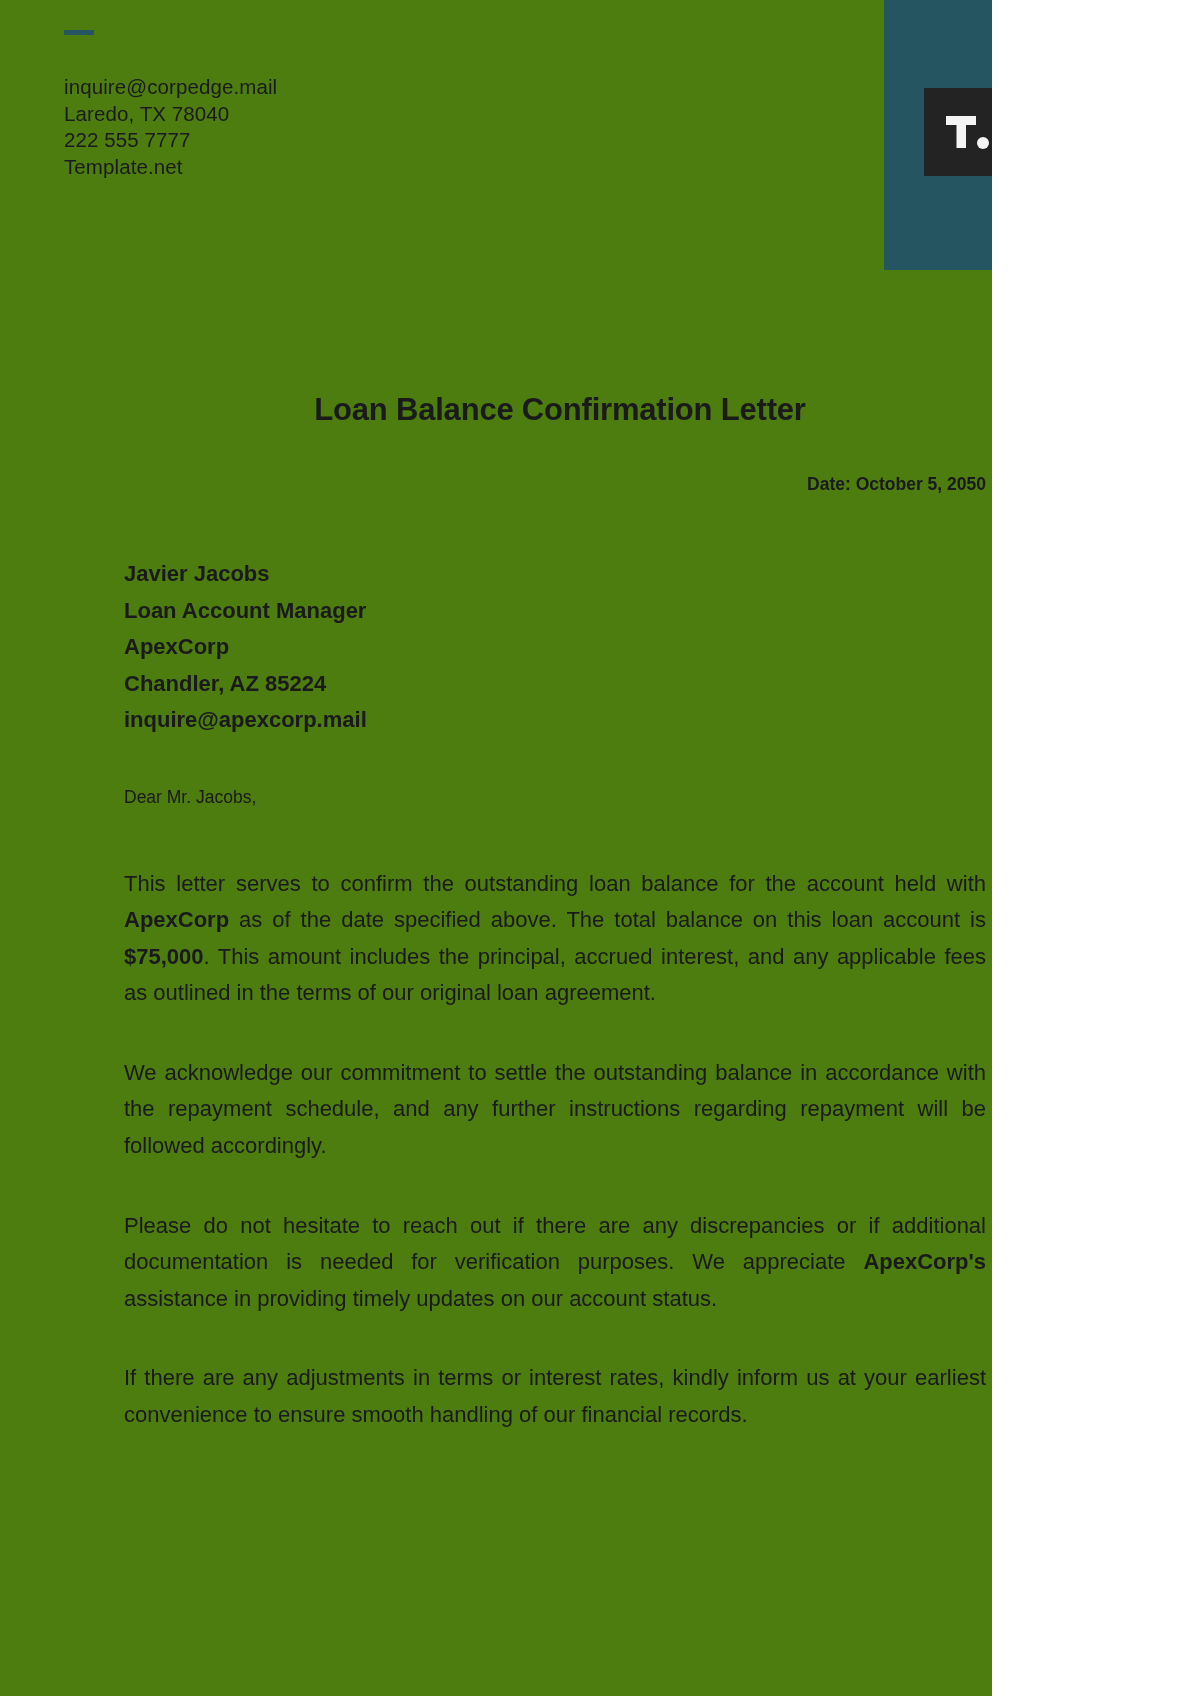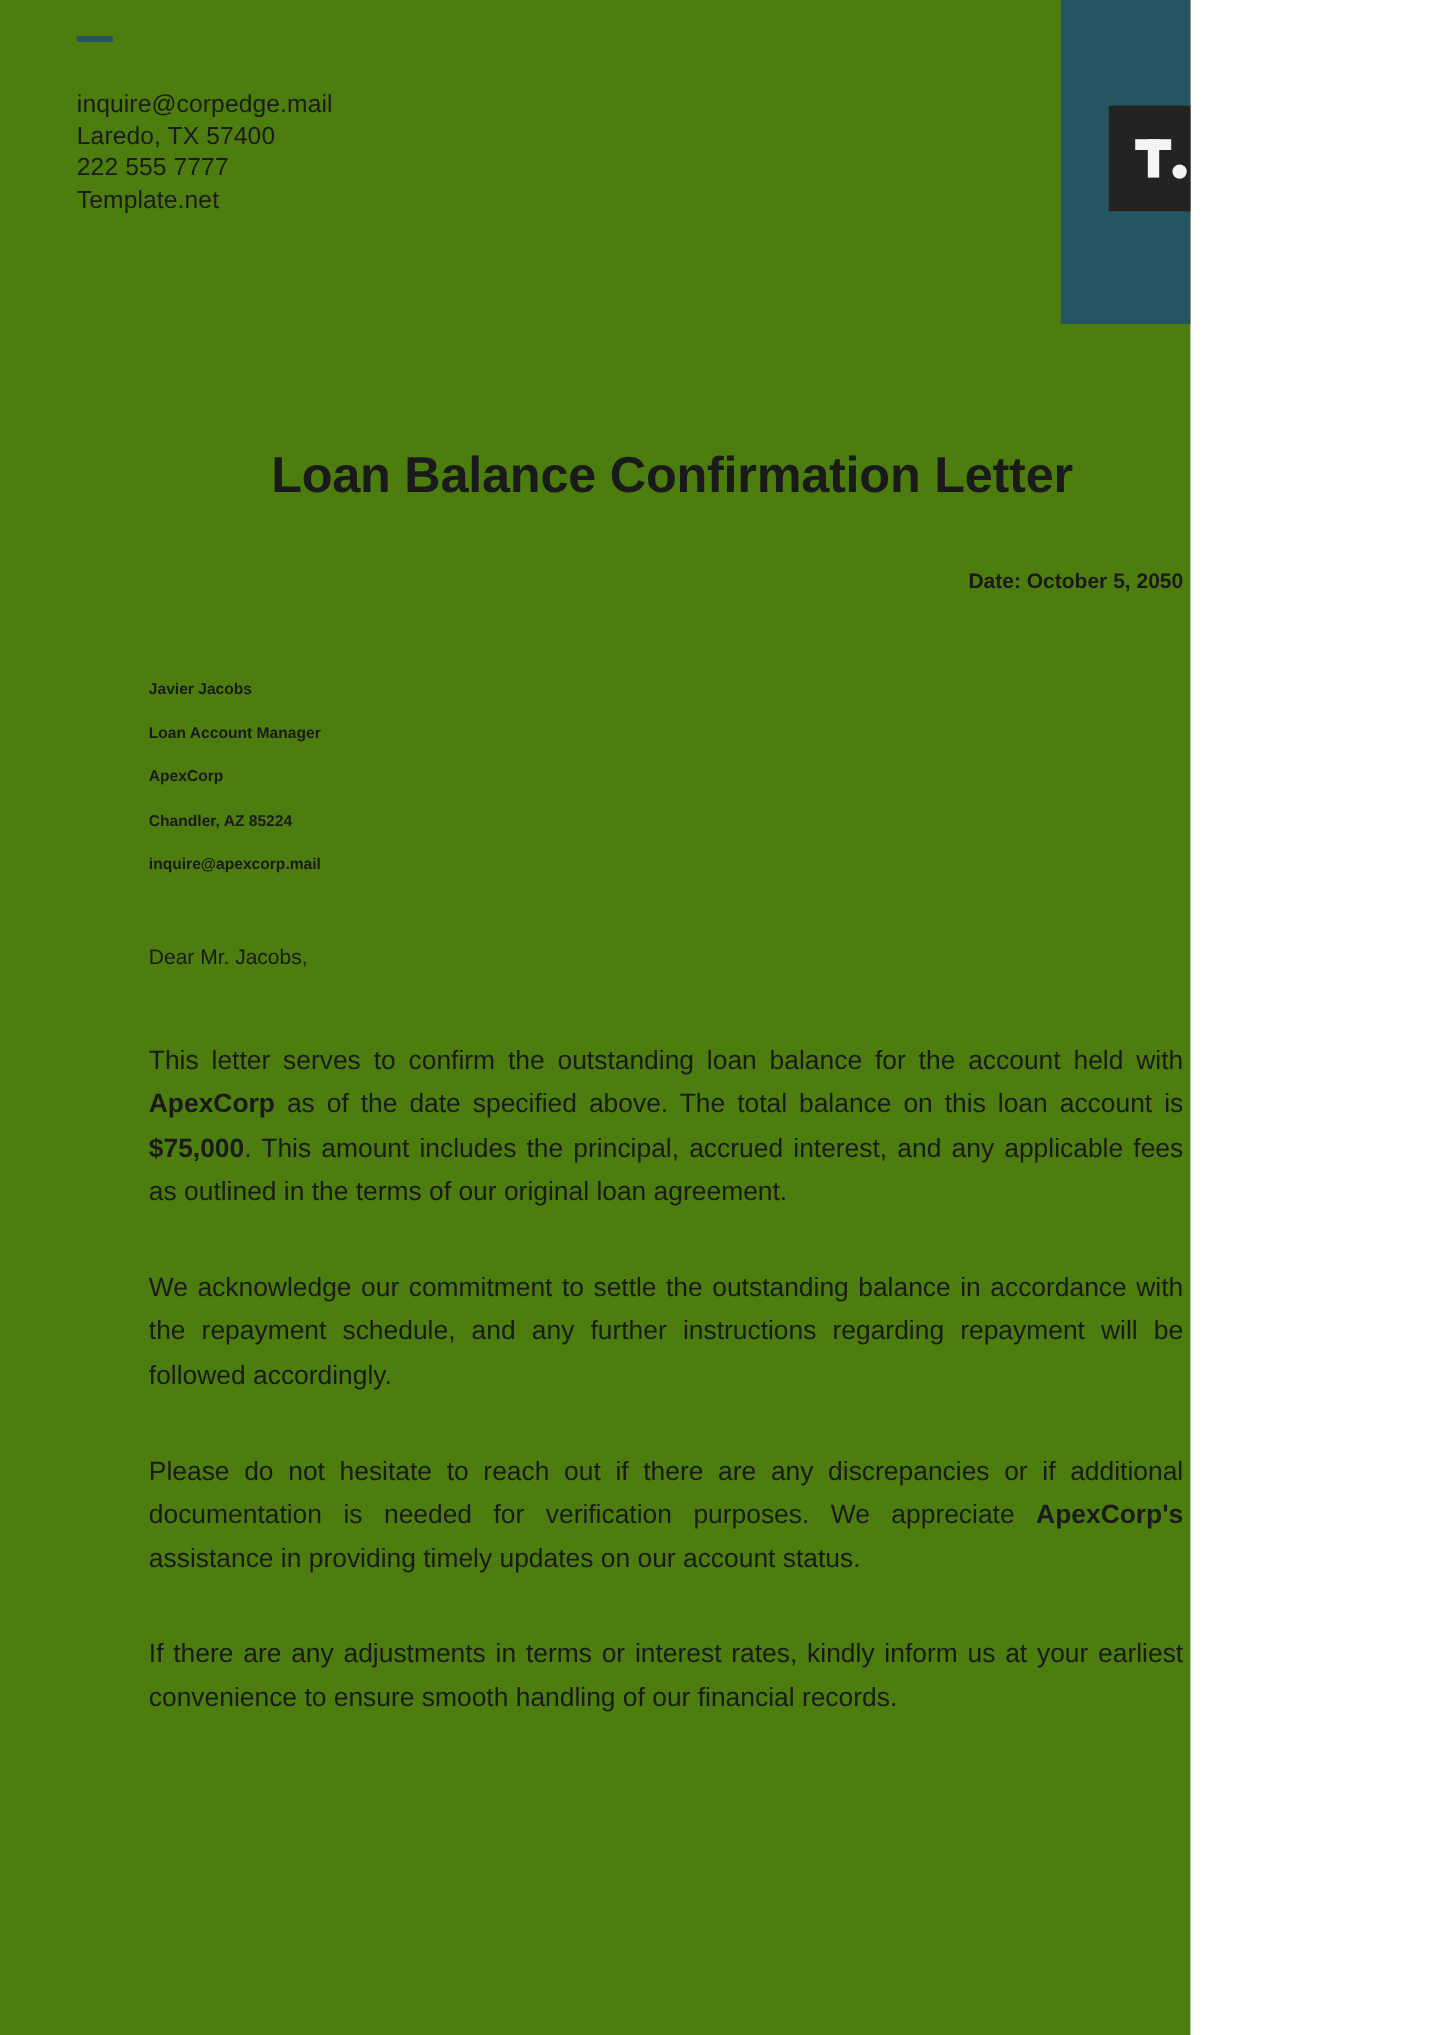--- a/index.html
+++ b/index.html
@@ -66,46 +66,46 @@
     font-size: 20.5px;
     line-height: 26.5px;
     color: #1b1b1b;
     letter-spacing: 0.1px;
   }
   .sender-line { white-space: pre; }
 
   
   .doc-title {
     position: absolute;
-    top: 372px;
+    top: 392px;
     left: 0;
     width: 1120px;
     text-align: center;
-    font-size: 42px;
+    font-size: 31px;
     font-weight: bold;
     letter-spacing: -0.2px;
     color: #1a1a1a;
   }
 
   
   .content {
     position: absolute;
     top: 472px;
     left: 124px;
     width: 862px;
   }
   .date-line {
     font-size: 17.5px;
     font-weight: bold;
     line-height: 24px;
     margin-bottom: 60px;
     text-align: right;
   }
   .recipient {
-    font-size: 13px;
+    font-size: 22px;
     font-weight: bold;
     line-height: 36.5px;
     margin-bottom: 46px;
   }
   .recipient div { white-space: pre; }
 
   .salutation {
     font-size: 17.5px;
     line-height: 24px;
     margin-bottom: 57px;
@@ -136,21 +136,21 @@
           <circle cx="45" cy="41" r="6" fill="#f4f4f4"></circle>
         </svg>
       </div>
     </div>
   </div>
 
   <div class="accent-dash"></div>
 
   <div class="sender-block">
     <div class="sender-line">inquire@corpedge.mail</div>
-    <div class="sender-line">Laredo, TX 57400</div>
+    <div class="sender-line">Laredo, TX 78040</div>
     <div class="sender-line">222 555 7777</div>
     <div class="sender-line">Template.net</div>
   </div>
 
   <div class="doc-title">Loan Balance Confirmation Letter</div>
 
   <div class="content">
 
     <div class="date-line">Date: October 5, 2050</div>
 

